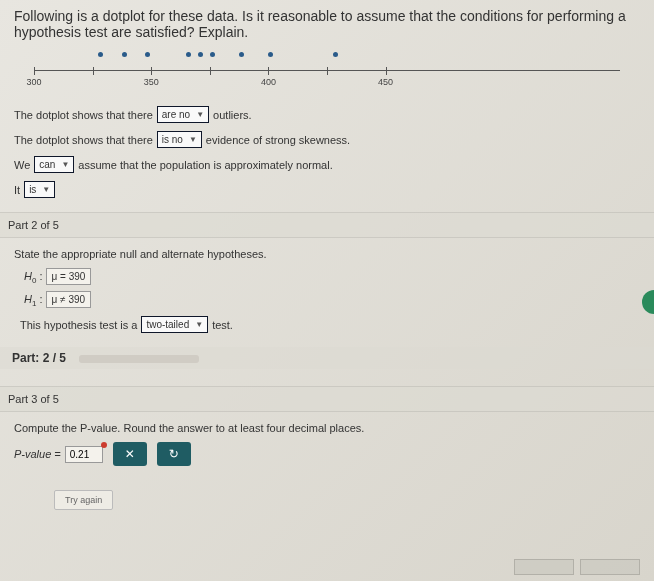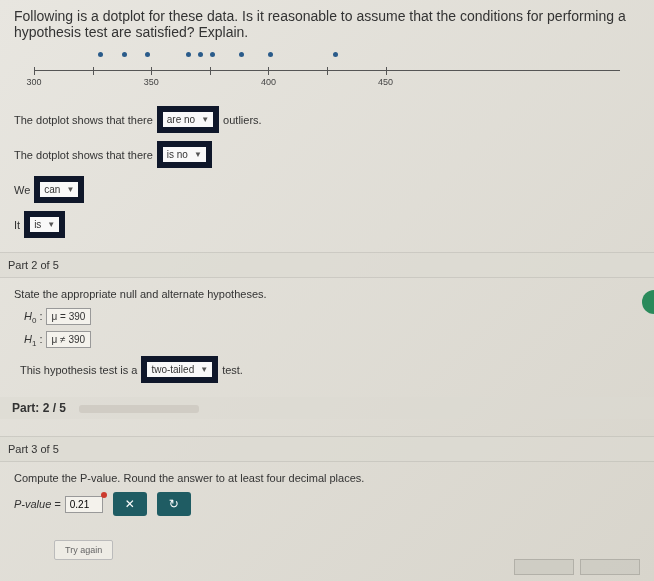--- a/index.html
+++ b/index.html
@@ -16,21 +16,21 @@
 }
 .question { font-size: 14px; margin-bottom: 12px; }
 .dotplot-area { margin: 6px 20px 14px 20px; position: relative; height: 40px; }
 .dots-row { position: relative; height: 16px; }
 .dot { width: 5px; height: 5px; background: #2a5b8a; border-radius: 50%; position: absolute; }
 .axis-line { border-top: 1px solid #555; position: relative; margin-top: 2px; }
 .tick { position: absolute; top: -4px; height: 8px; border-left: 1px solid #555; }
 .tick-label { position: absolute; top: 6px; font-size: 9px; transform: translateX(-50%); color: #444; }
 .stmt-row { margin: 8px 0; display: flex; align-items: center; gap: 4px; flex-wrap: wrap; }
 select, .fake-select {
-  font-size: 10px; padding: 1px 2px; border: 6px solid #0f172a; background: #f9f9f9;
+  font-size: 10px; padding: 1px 2px; border: 1px solid #0f172a; background: #f9f9f9;
   font-family: inherit; color: #333;
 }
 .fake-select { display: inline-flex; align-items: center; gap: 6px; padding: 2px 4px; }
 .caret { font-size: 8px; color: #555; }
 .part-header {
   background: rgba(220,218,210,0.6); padding: 6px 8px; margin: 14px -14px 10px -14px;
   font-size: 11px; border-top: 1px solid rgba(0,0,0,0.08); border-bottom: 1px solid rgba(0,0,0,0.08);
 }
 .math { font-style: italic; }
 .sub { font-size: 8px; vertical-align: sub; }
@@ -91,27 +91,29 @@
       <span class="caret">▼</span>
     </span>
   <span>outliers.</span>
 </div>
 <div class="stmt-row">
   <span>The dotplot shows that there</span>
   <span class="fake-select">
       <span>is no</span>
       <span class="caret">▼</span>
     </span>
+  <span>evidence of strong skewness.</span>
 </div>
 <div class="stmt-row">
   <span>We</span>
   <span class="fake-select">
       <span>can</span>
       <span class="caret">▼</span>
     </span>
+  <span>assume that the population is approximately normal.</span>
 </div>
 <div class="stmt-row">
   <span>It</span>
   <span class="fake-select">
       <span>is</span>
       <span class="caret">▼</span>
     </span>
 </div>
 
 <div class="part-header">Part 2 of 5</div>

